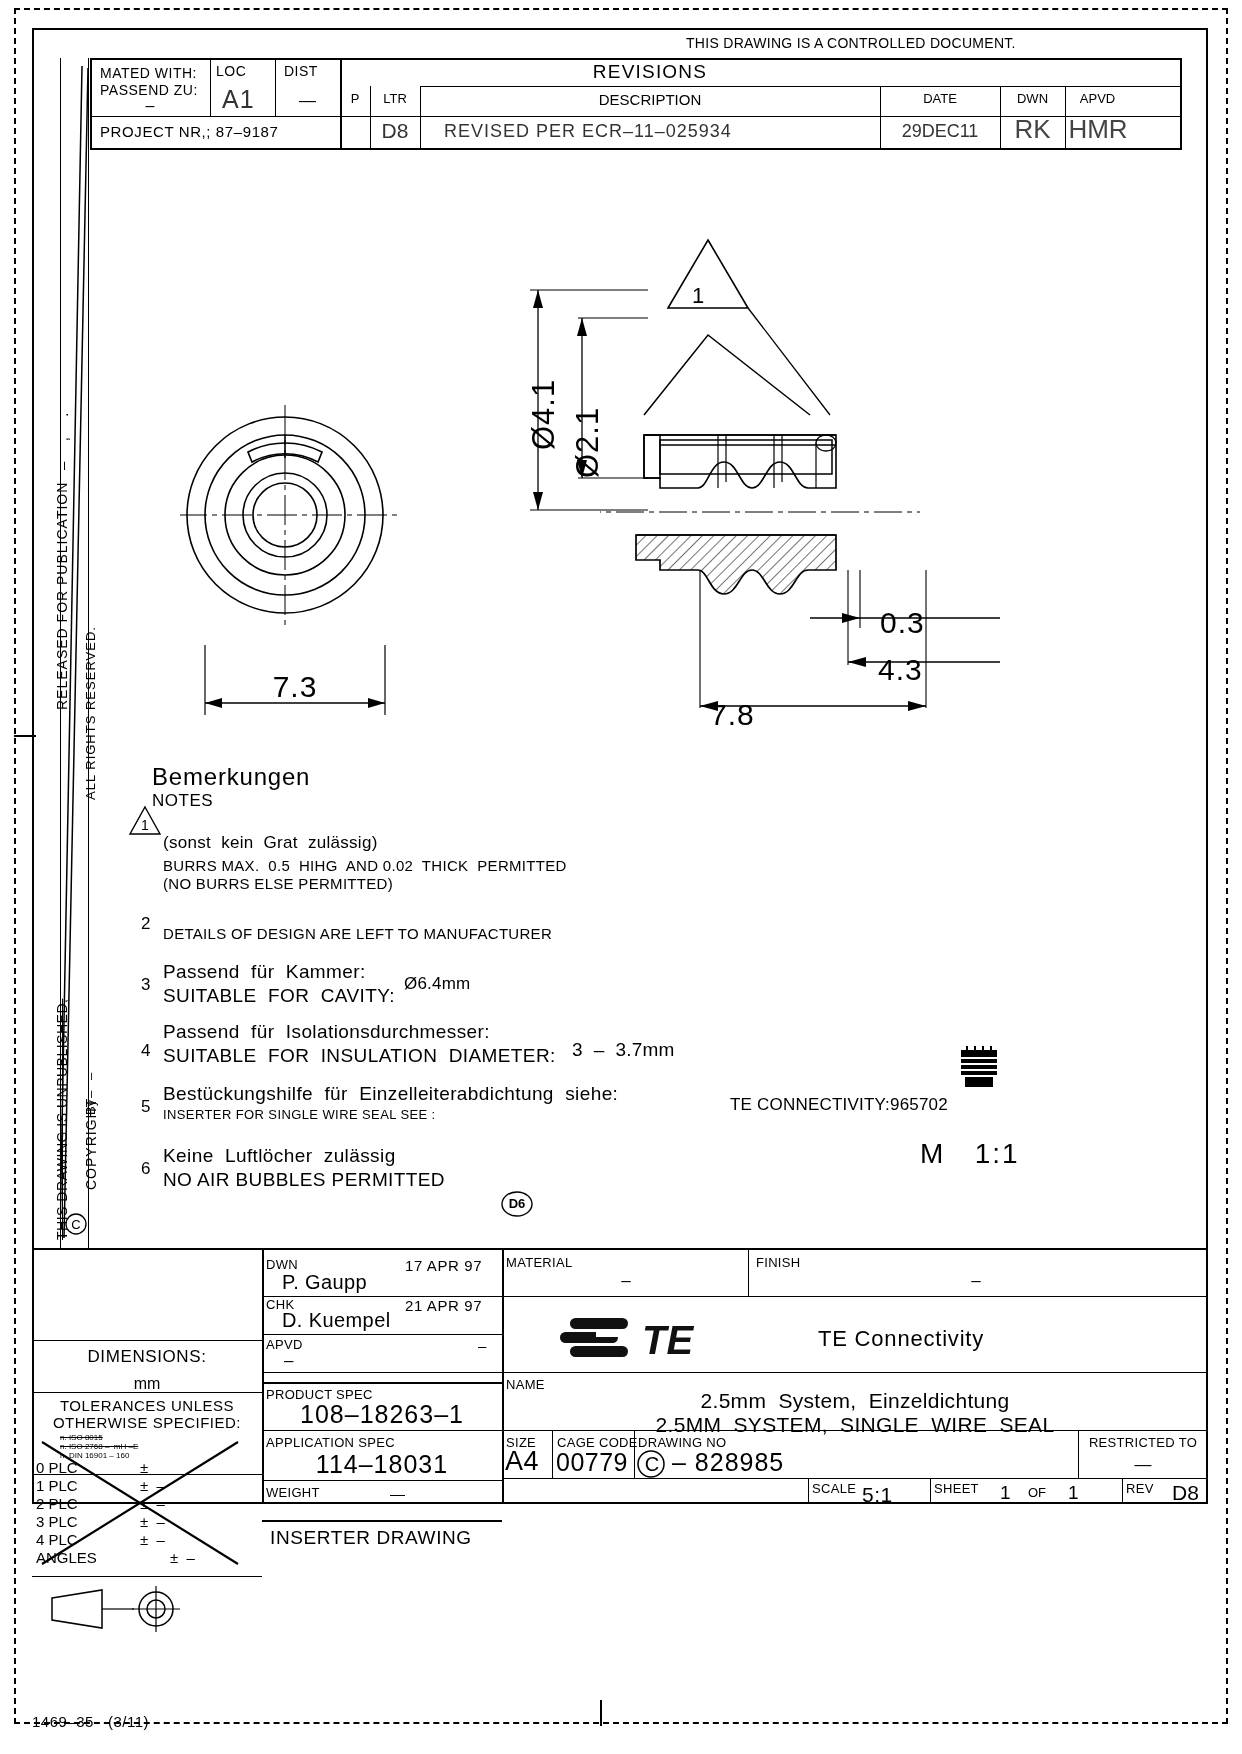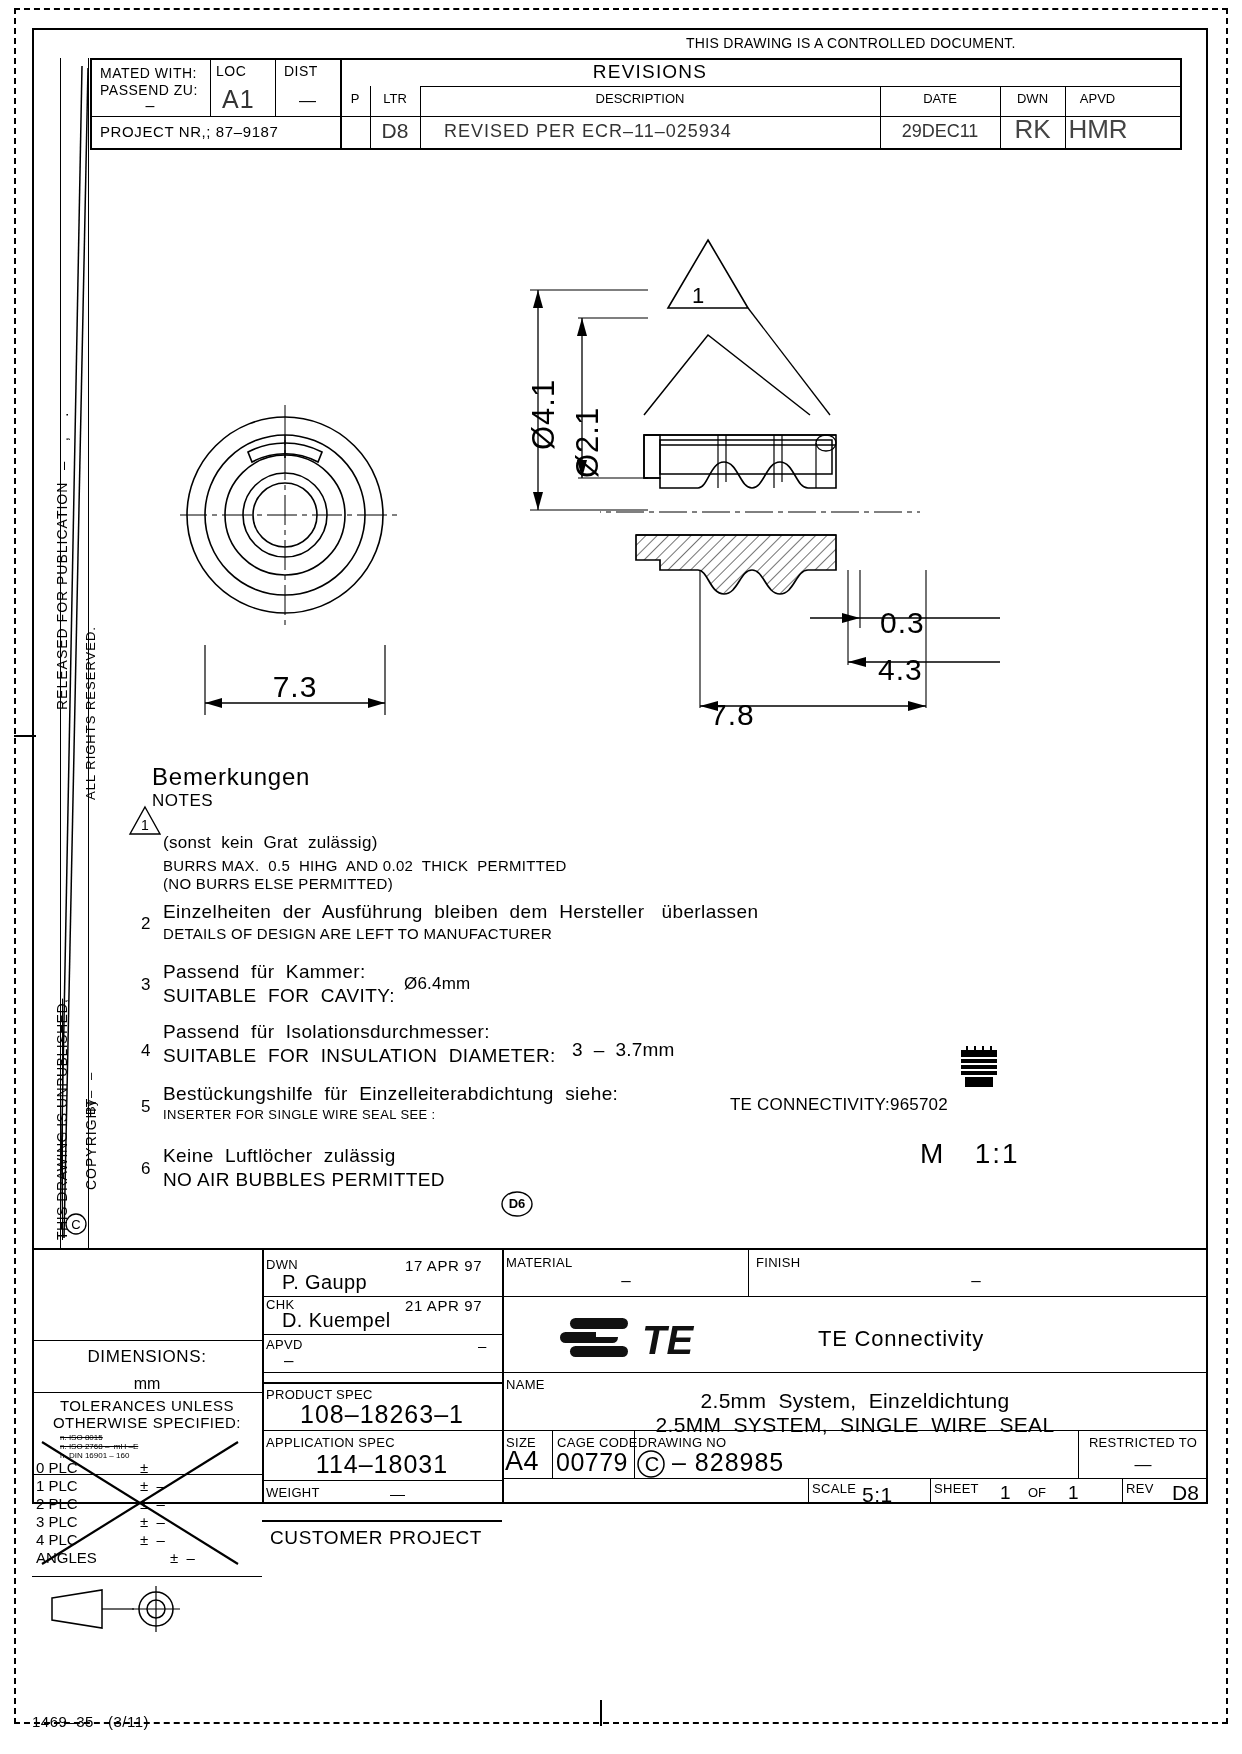--- a/index.html
+++ b/index.html
@@ -58,21 +58,21 @@
 
   <div class="t" style="left:284px;top:64px;font-size:14px;letter-spacing:.5px;">DIST</div>
   <div class="t ctr" style="left:275px;top:92px;width:65px;font-size:17px;">—</div>
 
   <div class="t" style="left:100px;top:124px;font-size:15px;letter-spacing:.6px;">PROJECT NR,; 87–9187</div>
 
   <div class="t ctr" style="left:420px;top:62px;width:460px;font-size:19px;letter-spacing:1.2px;">REVISIONS</div>
 
   <div class="t ctr" style="left:340px;top:92px;width:30px;font-size:13px;">P</div>
   <div class="t ctr" style="left:370px;top:92px;width:50px;font-size:13px;">LTR</div>
-  <div class="t ctr" style="left:410px;top:92px;width:460px;font-size:13px;">DESCRIPTION</div>
+  <div class="t ctr" style="left:420px;top:92px;width:460px;font-size:15px;">DESCRIPTION</div>
   <div class="t ctr" style="left:880px;top:92px;width:120px;font-size:13px;">DATE</div>
   <div class="t ctr" style="left:1000px;top:92px;width:65px;font-size:13px;">DWN</div>
   <div class="t ctr" style="left:1065px;top:92px;width:65px;font-size:13px;">APVD</div>
 
   <div class="t ctr" style="left:370px;top:120px;width:50px;font-size:21px;color:#333;">D8</div>
   <div class="t" style="left:444px;top:122px;font-size:18px;letter-spacing:1px;color:#333;">REVISED PER ECR–11–025934</div>
   <div class="t ctr" style="left:880px;top:122px;width:120px;font-size:18px;color:#333;">29DEC11</div>
   <div class="t ctr" style="left:1000px;top:116px;width:65px;font-size:26px;color:#444;">RK</div>
   <div class="t ctr" style="left:1062px;top:116px;width:72px;font-size:26px;color:#444;">HMR</div>
 
@@ -225,21 +225,20 @@
 
   <svg class="abs" style="left:128px;top:805px;width:34px;height:32px;">
     <polygon points="17,2 32,29 2,29" class="nofill" stroke-width="1.4"></polygon>
   </svg>
   <div class="t ctr" style="left:128px;top:818px;width:34px;font-size:14px;">1</div>
   <div class="t" style="left:163px;top:834px;font-size:17px;letter-spacing:.3px;">(sonst  kein  Grat  zulässig)</div>
   <div class="t" style="left:163px;top:858px;font-size:15px;letter-spacing:.3px;text-align:center;">BURRS MAX.  0.5  HIHG  AND 0.02  THICK  PERMITTED</div>
   <div class="t" style="left:163px;top:876px;font-size:15px;letter-spacing:.3px;">(NO BURRS ELSE PERMITTED)</div>
 
   <div class="t" style="left:141px;top:915px;font-size:17px;">2</div>
-  <div class="t" style="left:163px;top:902px;font-size:19px;letter-spacing:.4px;">Einzelheiten  der  Ausführung  bleiben  dem  Hersteller   überlassen</div>
   <div class="t" style="left:163px;top:926px;font-size:15px;letter-spacing:.3px;">DETAILS OF DESIGN ARE LEFT TO MANUFACTURER</div>
 
   <div class="t" style="left:141px;top:976px;font-size:17px;">3</div>
   <div class="t" style="left:163px;top:962px;font-size:19px;letter-spacing:.4px;">Passend  für  Kammer:</div>
   <div class="t" style="left:163px;top:986px;font-size:19px;letter-spacing:.4px;">SUITABLE  FOR  CAVITY:</div>
   <div class="t" style="left:404px;top:975px;font-size:17px;letter-spacing:.2px;">Ø6.4mm</div>
 
   <div class="t" style="left:141px;top:1042px;font-size:17px;">4</div>
   <div class="t" style="left:163px;top:1022px;font-size:19px;letter-spacing:.4px;">Passend  für  Isolationsdurchmesser:</div>
   <div class="t" style="left:163px;top:1046px;font-size:19px;letter-spacing:.4px;">SUITABLE  FOR  INSULATION  DIAMETER:</div>
@@ -342,21 +341,21 @@
 
   <div class="t" style="left:266px;top:1388px;font-size:13px;letter-spacing:.3px;">PRODUCT SPEC</div>
   <div class="t ctr" style="left:262px;top:1402px;width:240px;font-size:25px;letter-spacing:1px;">108–18263–1</div>
 
   <div class="t" style="left:266px;top:1436px;font-size:13px;letter-spacing:.3px;">APPLICATION SPEC</div>
   <div class="t ctr" style="left:262px;top:1452px;width:240px;font-size:25px;letter-spacing:1px;">114–18031</div>
 
   <div class="t" style="left:266px;top:1486px;font-size:13px;letter-spacing:.3px;">WEIGHT</div>
   <div class="t" style="left:390px;top:1486px;font-size:15px;">—</div>
 
-  <div class="t" style="left:270px;top:1528px;font-size:19px;letter-spacing:.6px;">CUSTOMER PROJECT</div>
+  <div class="t" style="left:270px;top:1528px;font-size:19px;letter-spacing:.6px;">INSERTER DRAWING</div>
 
   <div class="hline" style="left:502px;top:1296px;width:706px;"></div>
   <div class="hline" style="left:502px;top:1372px;width:706px;"></div>
   <div class="hline" style="left:502px;top:1430px;width:706px;"></div>
   <div class="hline" style="left:502px;top:1478px;width:706px;"></div>
   <div class="vline" style="left:748px;top:1248px;height:48px;"></div>
 
   <div class="t" style="left:506px;top:1256px;font-size:13px;letter-spacing:.3px;">MATERIAL</div>
   <div class="t ctr" style="left:506px;top:1272px;width:240px;font-size:17px;">–</div>
   <div class="t" style="left:756px;top:1256px;font-size:13px;letter-spacing:.3px;">FINISH</div>

